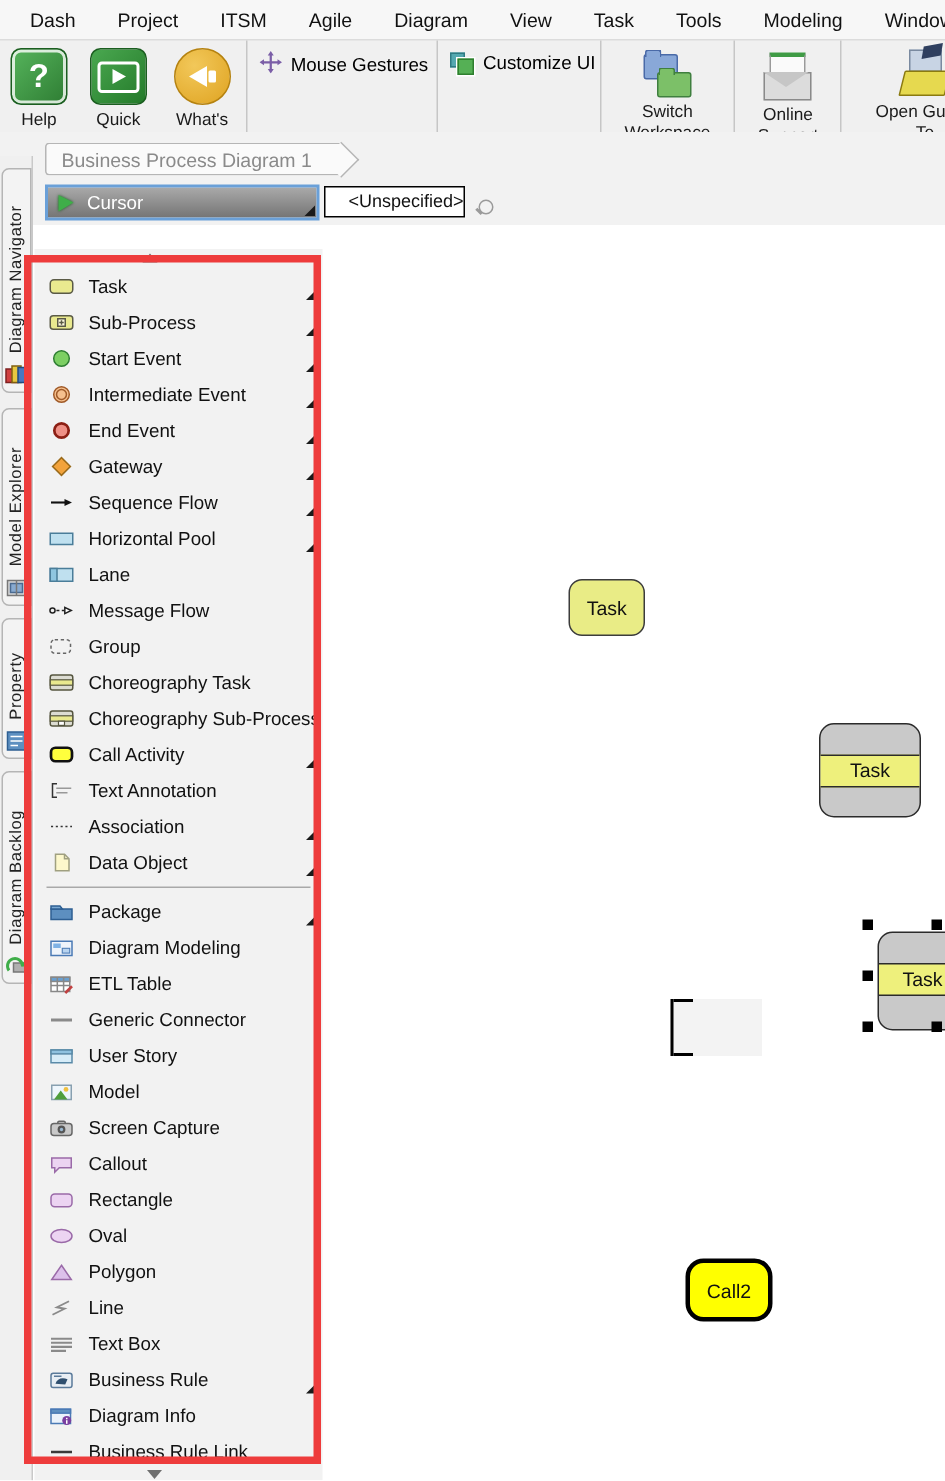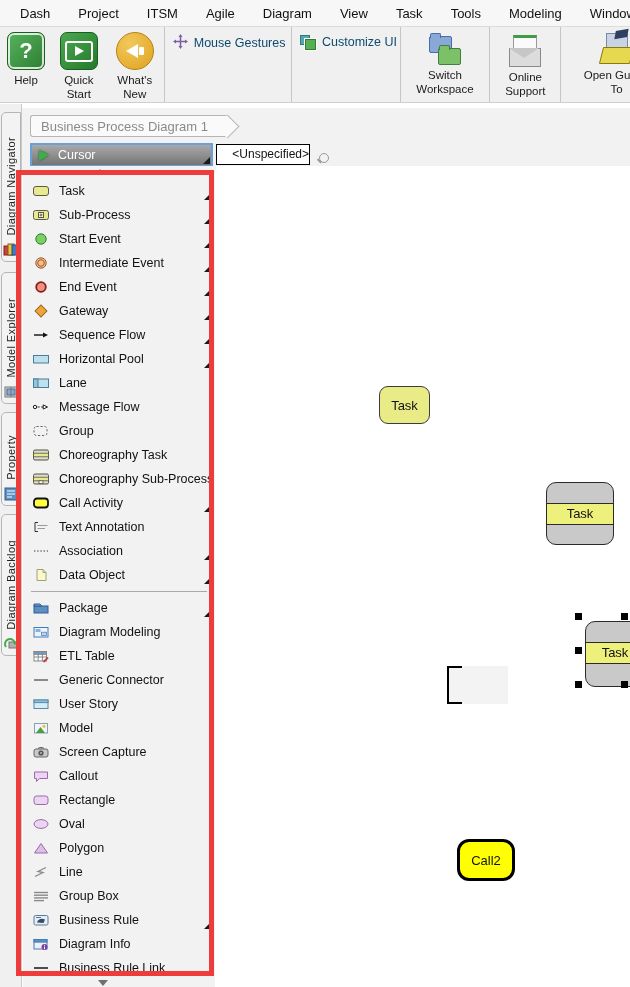--- a/index.html
+++ b/index.html
@@ -13,21 +13,21 @@
 
   
   .toolbar{position:absolute;left:0;top:26px;width:660px;height:77px;background:#f0f0f0;
            border-top:1px solid #dcdcdc;border-bottom:1px solid #cfcfcf;display:flex;box-sizing:border-box;}
   .tgroup{position:relative;height:100%;border-right:1px solid #c6c6c6;box-sizing:border-box;}
   .g1{width:167px;display:flex;justify-content:space-around;}
   .g2{width:129px;}.g3{width:110px;}
   .g4{width:91px;}.g5{width:72px;}.g6{width:100px;border-right:none;}
   .bigbtn{display:flex;flex-direction:column;align-items:center;margin-top:5px;}
   .blabel{font-size:11.5px;line-height:1.2;text-align:center;margin-top:4px;color:#1a1a1a;}
-  .smallbtn{display:flex;align-items:center;gap:6px;margin:7px 0 0 8px;font-size:12.5px;color:#0c4a6e;}
+  .smallbtn{display:flex;align-items:center;gap:6px;margin:7px 0 0 8px;font-size:12.5px;color:#000000;}
   .tbico{width:38px;height:38px;display:flex;align-items:center;justify-content:center;box-sizing:border-box;}
   .help-ico{background:linear-gradient(135deg,#56b45c,#2e7d33);border:1px solid #1b5e20;border-radius:7px;
             box-shadow:inset 0 0 0 2px rgba(255,255,255,.8);color:#fff;font-size:22px;font-weight:bold;}
   .qs-ico{background:linear-gradient(135deg,#4aa850,#247a2a);border:1px solid #1b5e20;border-radius:7px;}
   .qs-inner{width:24px;height:17px;border:2px solid #fff;border-radius:3px;display:flex;align-items:center;justify-content:center;}
   .qs-play{width:0;height:0;border-left:9px solid #fff;border-top:5px solid transparent;border-bottom:5px solid transparent;margin-left:2px;}
   .wn-ico{background:radial-gradient(circle at 35% 30%,#f2c85a,#dfa321);border:1px solid #b5820f;border-radius:50%;
           display:flex;align-items:center;justify-content:center;gap:1px;}
   .mega-cone{width:0;height:0;border-top:7px solid transparent;border-bottom:7px solid transparent;border-right:12px solid #fff;}
   .mega-tail{width:5px;height:8px;background:#fff;border-radius:1px;}
@@ -42,21 +42,21 @@
   .os-letter{position:absolute;top:0;left:5px;width:22px;height:11px;background:#fafafa;border:1px solid #9a9a9a;border-top:3px solid #3f9b45;}
   .os-env{position:absolute;bottom:0;left:1px;width:30px;height:17px;background:#dcdcdc;border:1px solid #8a8a8a;}
   .os-env::before{content:"";position:absolute;left:-1px;top:-1px;width:0;height:0;
     border-left:15px solid transparent;border-right:15px solid transparent;border-top:10px solid #c6c6c6;}
   .og-ico{position:relative;width:36px;height:32px;margin-top:6px;}
   .og-card{position:absolute;top:0;left:7px;width:20px;height:13px;background:#c8d4e4;border:1px solid #7a8aa0;}
   .og-cap{position:absolute;top:-3px;left:16px;width:13px;height:8px;background:#2f3f5f;transform:rotate(-10deg) skewX(-20deg);}
   .og-folder{position:absolute;bottom:1px;left:2px;width:29px;height:15px;background:#e6d94f;border:1px solid #8a7a10;transform:skewX(-14deg);border-radius:1px;}
 
   
-  .header2{position:absolute;left:0;top:108px;width:100%;height:62px;background:#f2f2f2;}
+  .header2{position:absolute;left:0;top:88px;width:100%;height:62px;background:#f2f2f2;}
   .dtab{position:absolute;left:30px;top:7px;width:198px;height:22px;background:#fafafa;
         border:1px solid #b5b5b5;border-right:none;border-radius:3px 0 0 3px;
         font-size:13px;line-height:22px;color:#8a8a8a;padding-left:10px;box-sizing:border-box;white-space:nowrap;}
   .dtab-tip{position:absolute;left:219px;top:10px;width:16px;height:16px;background:#fafafa;
         border-top:1px solid #b5b5b5;border-right:1px solid #b5b5b5;transform:rotate(45deg);}
   .cursor-btn{position:absolute;left:30px;top:35px;width:183px;height:24px;box-sizing:border-box;
         border:2px solid #6aa0d8;background:linear-gradient(#a9a9a9,#757575);color:#fff;
         display:flex;align-items:center;gap:9px;padding-left:7px;font-size:12.5px;}
   .cursor-arrow{width:0;height:0;border-left:10px solid #3fae49;border-top:5px solid transparent;border-bottom:6px solid transparent;
         filter:drop-shadow(0 0 1px #1c5c22);}
@@ -532,21 +532,21 @@
         </div>
         <div class="prow">
           <span class="picon">
             <svg width="18" height="14" viewBox="0 0 18 14">
               <line x1="2" y1="3.5" x2="16" y2="3.5" stroke="#8a8a8a" stroke-width="1.4"></line>
               <line x1="2" y1="6.2" x2="16" y2="6.2" stroke="#8a8a8a" stroke-width="1.4"></line>
               <line x1="2" y1="8.9" x2="16" y2="8.9" stroke="#8a8a8a" stroke-width="1.4"></line>
               <line x1="2" y1="11.6" x2="12" y2="11.6" stroke="#8a8a8a" stroke-width="1.4"></line>
             </svg>
           </span>
-          <span class="plabel">Group Box</span>
+          <span class="plabel">Text Box</span>
         </div>
         <div class="prow">
           <span class="picon">
             <svg width="18" height="14" viewBox="0 0 18 14">
               <rect x="2" y="2.5" width="14" height="9.5" rx="1.5" fill="#e8eef4" stroke="#5a7a9a"></rect>
               <path d="M5,9.5 c1,-3.5 4.5,-4.5 8,-3 l-1.5,3.5 z" fill="#2f4f6f"></path>
               <line x1="4" y1="4.5" x2="9" y2="4.5" stroke="#5a7a9a"></line>
             </svg>
           </span>
           <span class="plabel">Business Rule</span>

